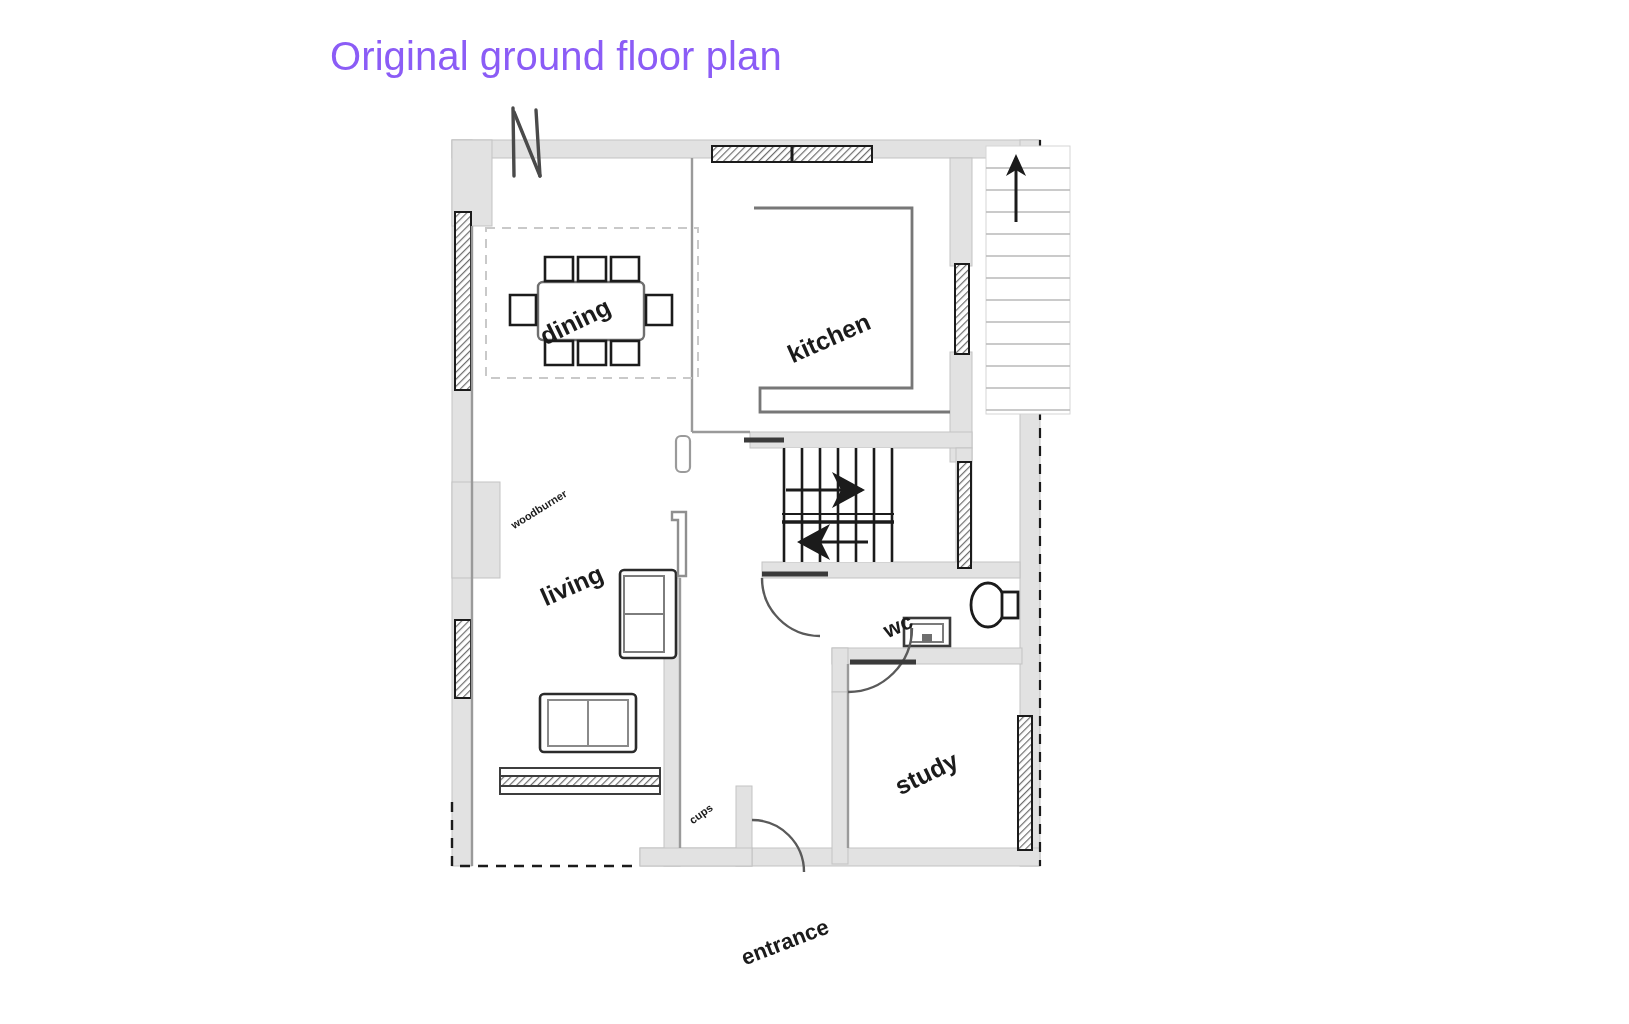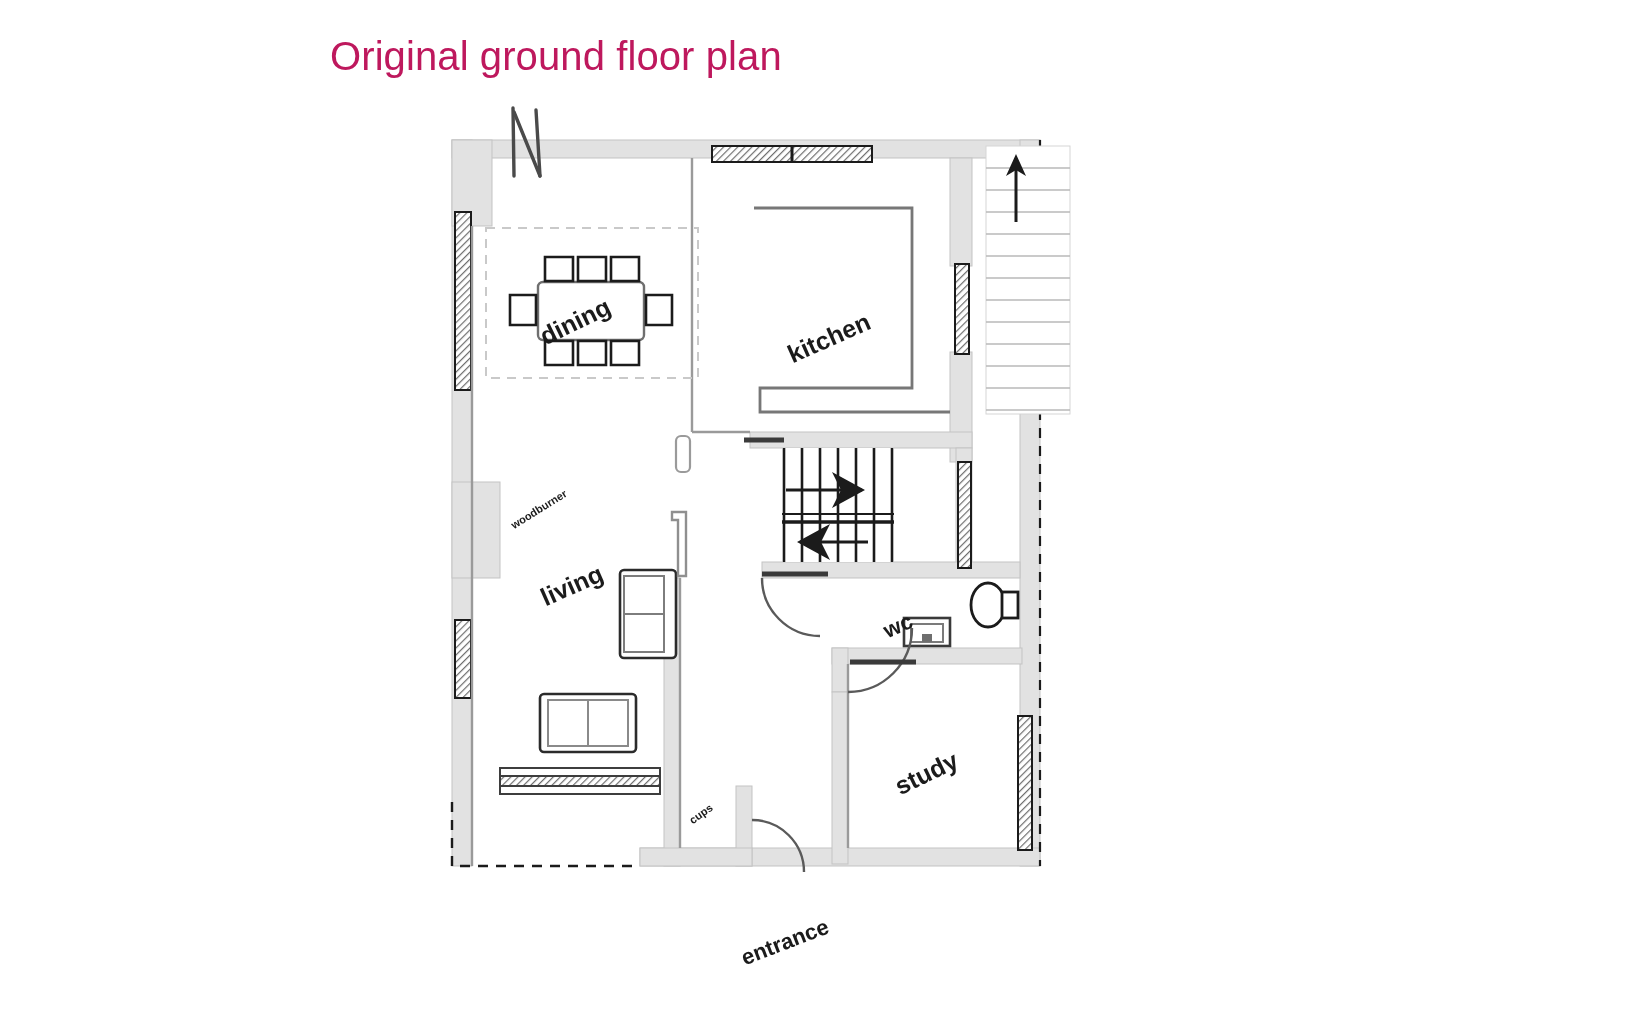--- a/index.html
+++ b/index.html
@@ -1,21 +1,21 @@
 <!DOCTYPE html>
 <html><head>
 <meta charset="utf-8">
 <style>
   html,body{margin:0;padding:0;background:#ffffff;}
   body{width:1629px;height:1024px;position:relative;overflow:hidden;
        font-family:"Liberation Sans","DejaVu Sans",sans-serif;}
 
   #title{
     position:absolute; left:330px; top:34px;
-    font-size:40px; font-weight:400; color:#be185d;
+    font-size:40px; font-weight:400; color:#8b5cf6;
     letter-spacing:0.1px; white-space:nowrap;
   }
 
   #plan{position:absolute; left:0; top:0; width:1629px; height:1024px;}
 
   .lbl{
     position:absolute;
     font-family:"Liberation Sans","DejaVu Sans",sans-serif;
     font-weight:bold;
     color:#1b1b1b;

